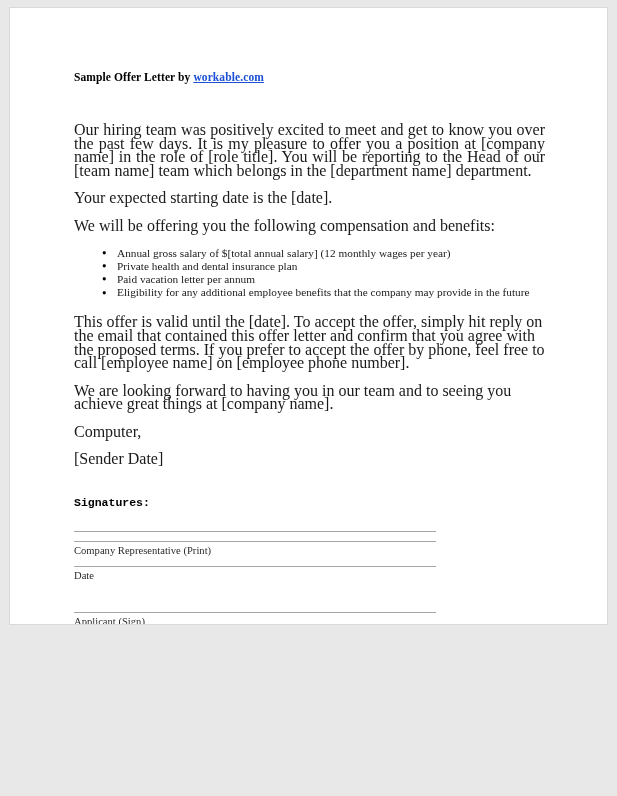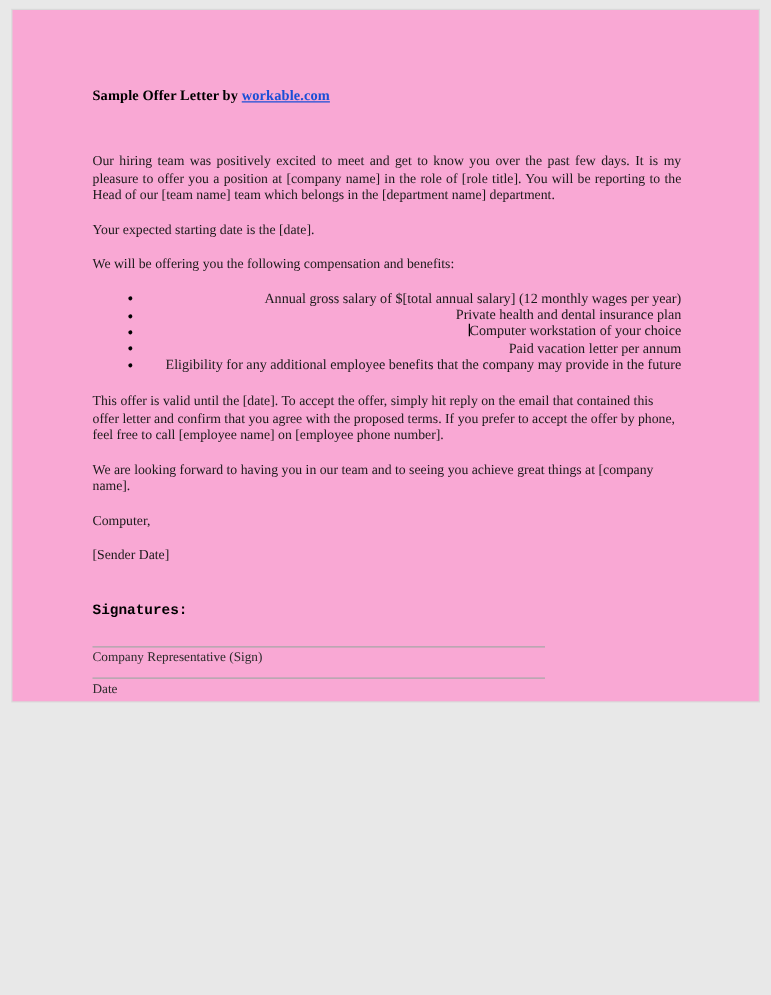--- a/index.html
+++ b/index.html
@@ -12,22 +12,22 @@
     background: #e8e8e8;
     font-family: "Liberation Serif", "DejaVu Serif", serif;
     overflow: hidden;
   }
 
   .page-canvas {
     position: absolute;
     left: 10px;
     top: 8px;
     width: 597px;
-    height: 553px;
-    background: #f9a8d4;
+    height: 616px;
+    background: #ffffff;
     box-shadow: 0 0 0 1px #d9d9d9;
     overflow: hidden;
   }
 
   .doc-body {
     position: absolute;
     left: 64px;
     top: 62px;
     width: 471px;
   }
@@ -42,21 +42,21 @@
     line-height: 1.3;
   }
   .doc-title .link {
     color: #1a4fd6;
     text-decoration: underline;
     font-weight: bold;
   }
 
   
   p.para {
-    font-size: 11px;
+    font-size: 16px;
     line-height: 13.6px;
     color: #1a1a1a;
     margin: 0 0 14px 0;
   }
   p.justify {
     text-align: justify;
   }
 
   .salutation {
     margin-bottom: 18px;
@@ -68,21 +68,20 @@
     margin: 0 0 16px 0;
     padding: 0;
   }
   ul.benefits li {
     position: relative;
     font-size: 11.3px;
     line-height: 13.2px;
     color: #1a1a1a;
     padding-left: 43px;
     margin: 0;
-    text-align: right;
   }
   ul.benefits li::before {
     content: "\25CF";
     position: absolute;
     left: 28px;
     top: -0.5px;
     font-size: 7.5px;
     line-height: 14px;
     color: #000000;
   }
@@ -140,39 +139,41 @@
 
     <p class="para justify">Our hiring team was positively excited to meet and get to know you over the past few days. It is my pleasure to offer you a position at [company name] in the role of [role title]. You will be reporting to the Head of our [team name] team which belongs in the [department name] department.</p>
 
     <p class="para">Your expected starting date is the [date].</p>
 
     <p class="para">We will be offering you the following compensation and benefits:</p>
 
     <ul class="benefits">
       <li><span>Annual gross salary of $[total annual salary] (12 monthly wages per year)</span></li>
       <li><span>Private health and dental insurance plan</span></li>
-      <li><span class="caret"></span><span>Computer workstation of your choice</span></li>
       <li><span>Paid vacation letter per annum</span></li>
       <li><span>Eligibility for any additional employee benefits that the company may provide in the future</span></li>
     </ul>
 
     <p class="para">This offer is valid until the [date]. To accept the offer, simply hit reply on the email that contained this offer letter and confirm that you agree with the proposed terms. If you prefer to accept the offer by phone, feel free to call [employee name] on [employee phone number].</p>
 
     <p class="para">We are looking forward to having you in our team and to seeing you achieve great things at [company name].</p>
 
     <p class="para">Computer,</p>
 
     <p class="para">[Sender Date]</p>
 
     <div class="sig-heading">Signatures:</div>
 
     <div class="sig-group">
       <div class="sig-row">
         <div class="sig-rule"></div>
-        <div class="sig-label">Company Representative (Sign)</div>
+      </div>
+      <div class="sig-row">
+        <div class="sig-rule"></div>
+        <div class="sig-label">Company Representative (Print)</div>
       </div>
       <div class="sig-row">
         <div class="sig-rule"></div>
         <div class="sig-label">Date</div>
       </div>
     </div>
 
     <div class="sig-group second">
       <div class="sig-row">
         <div class="sig-rule"></div>

